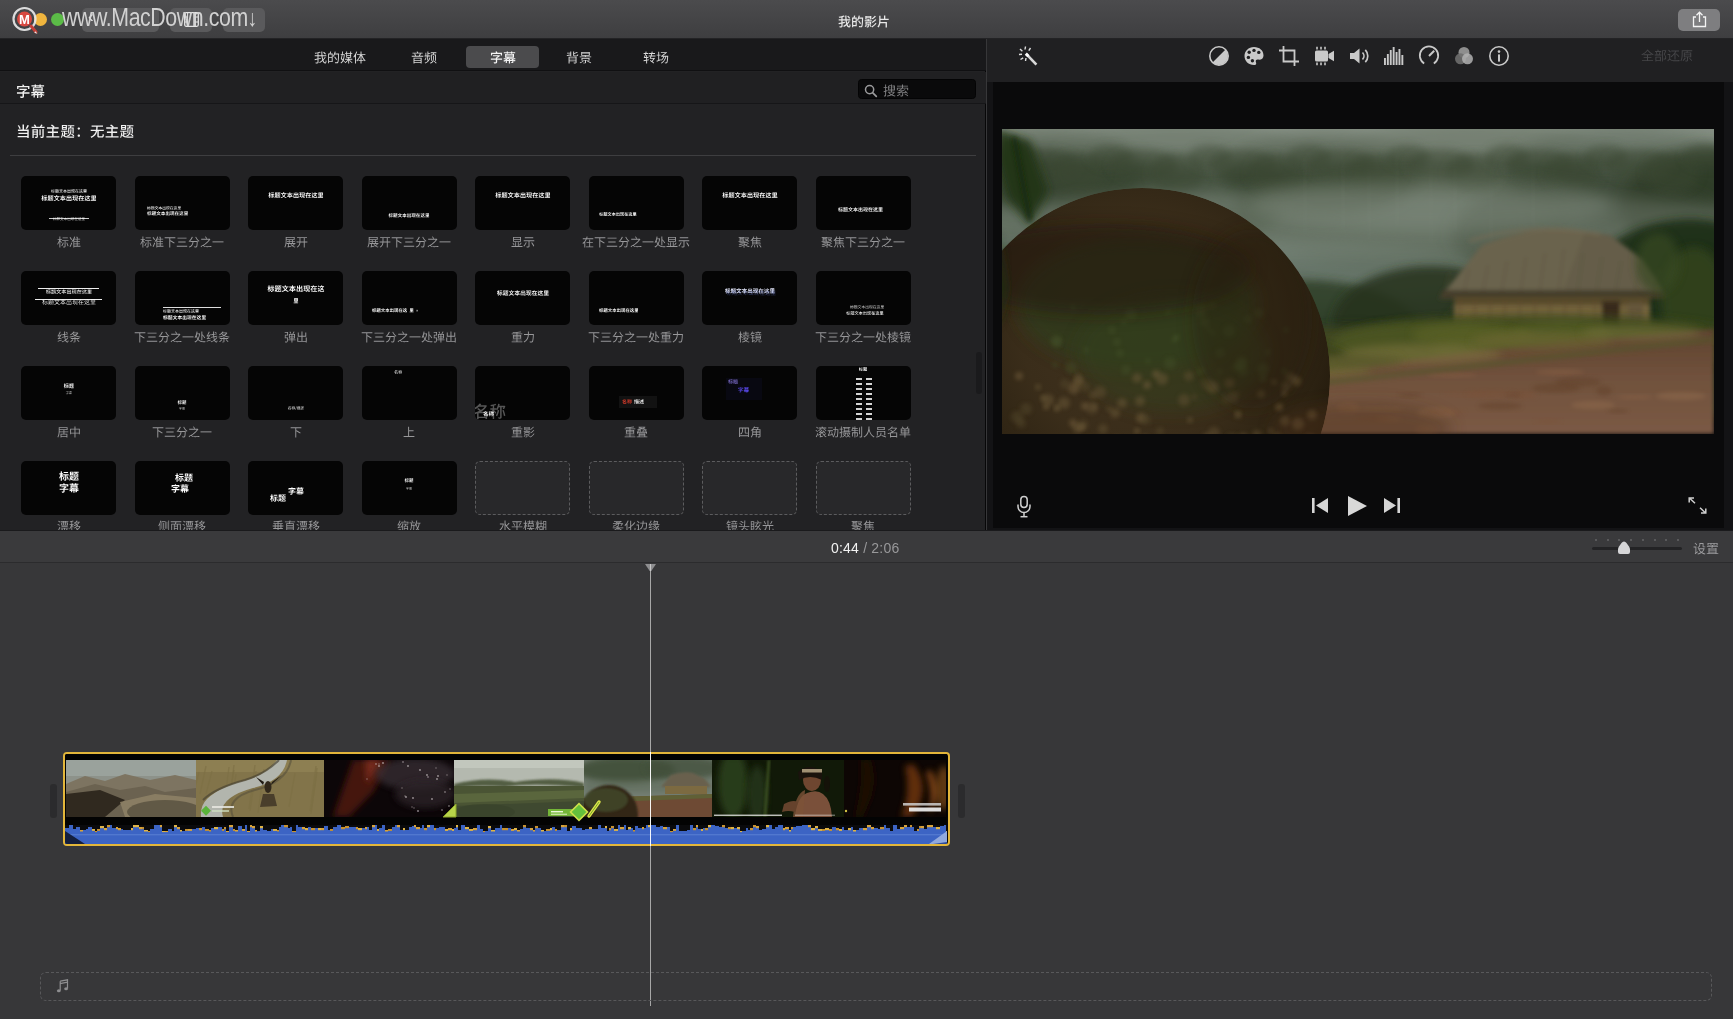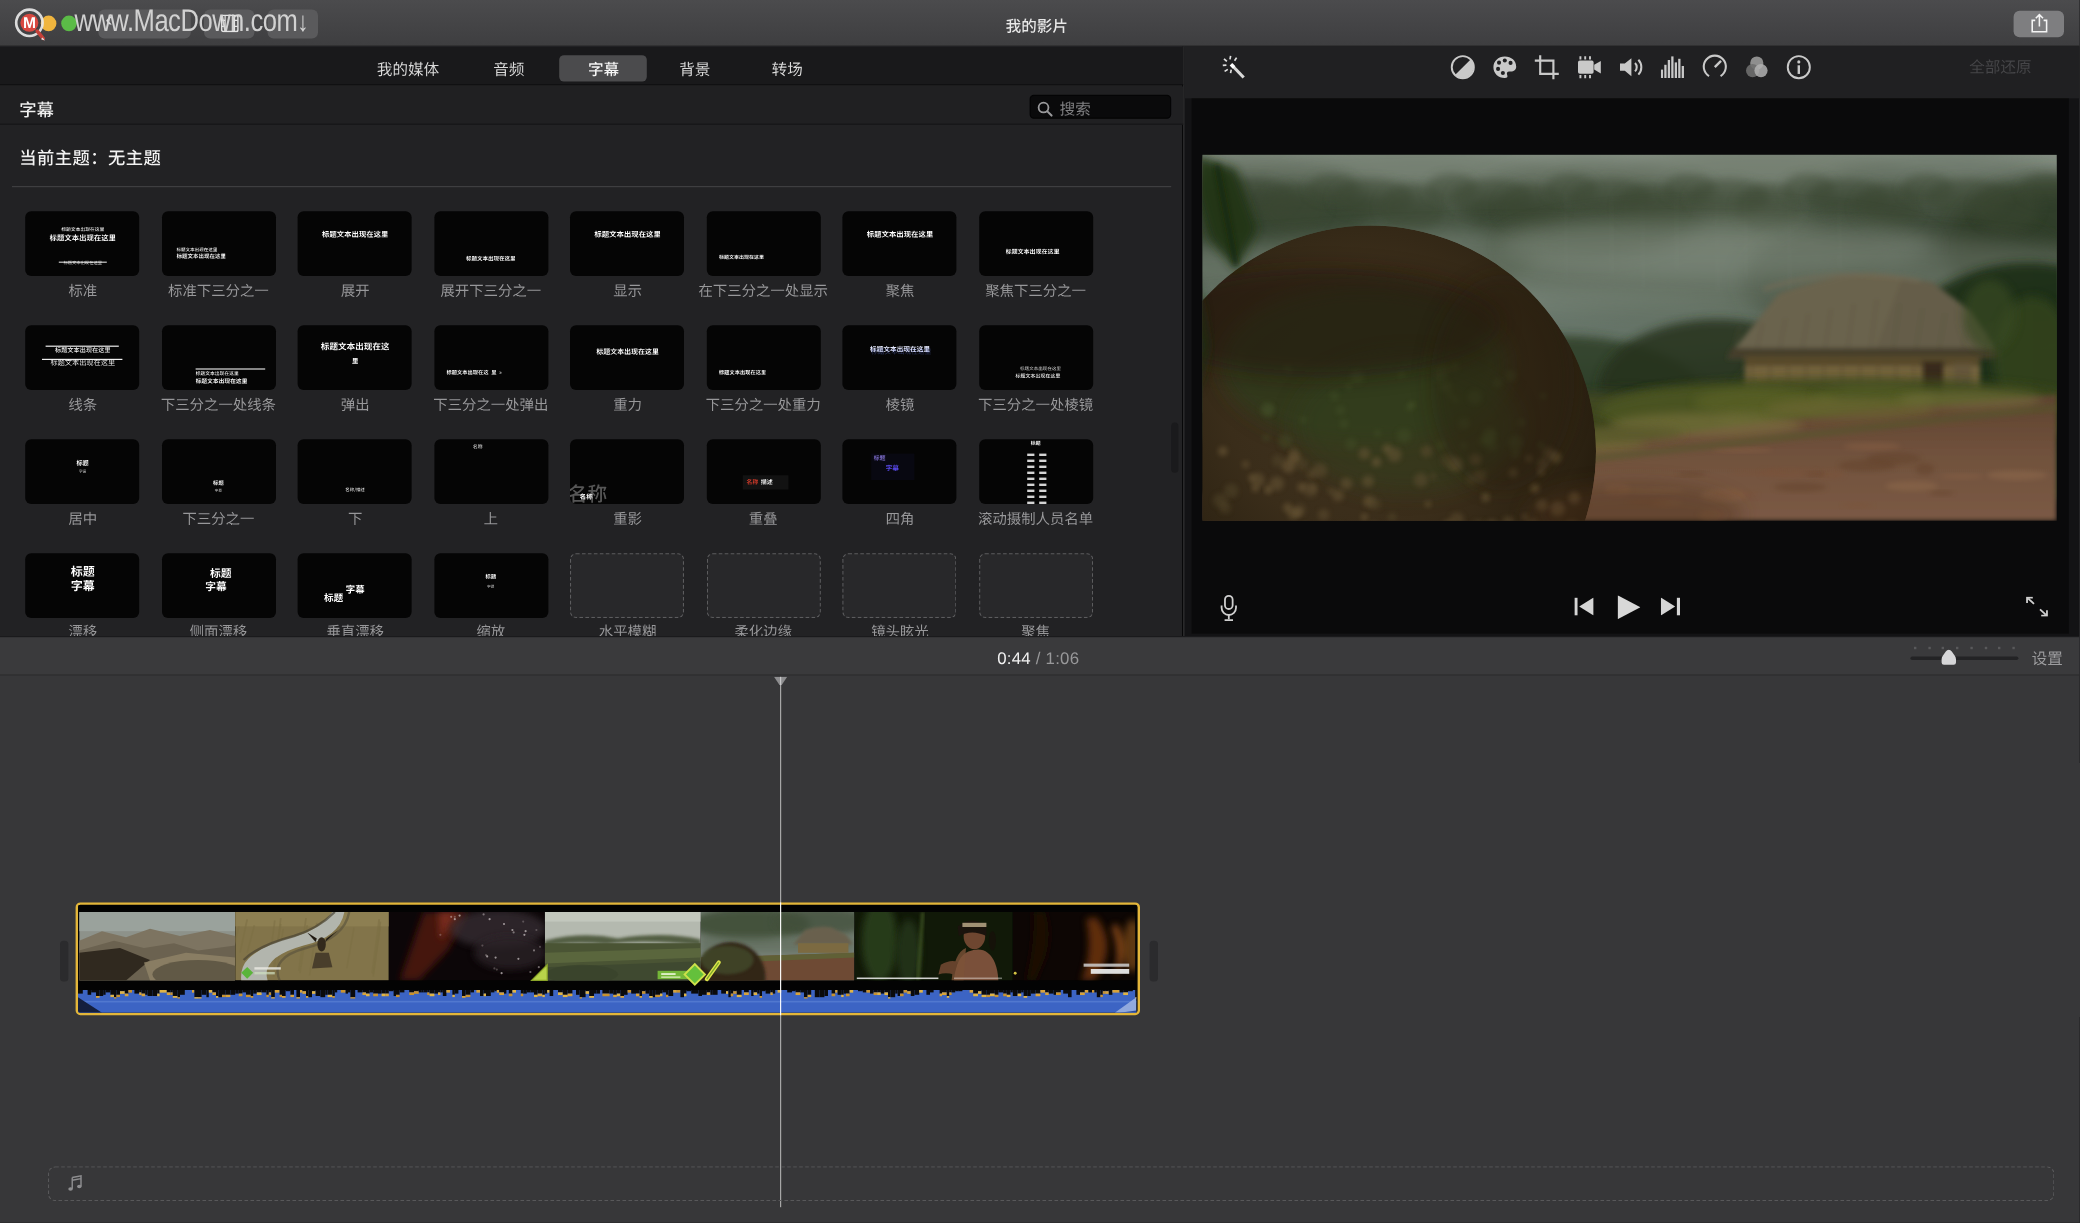--- a/index.html
+++ b/index.html
@@ -1292,21 +1292,21 @@
     </svg>
     <svg class="abs" style="left:1384px;top:498px" width="16" height="15" viewBox="0 0 16 15">
       <rect x="13.4" y="0" width="2.6" height="15" fill="#d5d5d5"></rect>
       <path d="M0,0 L0,15 L12,7.5 Z" fill="#d5d5d5"></path>
     </svg>
     <svg class="abs" style="left:1688px;top:497px" width="19" height="17" viewBox="0 0 19 17">
       <path d="M7,6.2 L2.2,1.8 M1.2,5.5 L1.2,1 L6,1" fill="none" stroke="#cfcfcf" stroke-width="1.5"></path>
       <path d="M12,10.8 L16.8,15.2 M17.8,11.5 L17.8,16 L13,16" fill="none" stroke="#cfcfcf" stroke-width="1.5"></path>
     </svg>
     <div class="abs" style="left:0;top:530px;width:1733px;height:33px;background:#3a3a3c;border-top:1px solid #1a1a1c;border-bottom:1px solid #2b2b2d"></div>
-    <div class="abs" style="left:831px;top:539.5px;font-size:14px;letter-spacing:.2px;color:#f2f2f2">0:44 <span style="color:#98989a">/ 1:06</span></div>
+    <div class="abs" style="left:831px;top:539.5px;font-size:14px;letter-spacing:.2px;color:#f2f2f2">0:44 <span style="color:#98989a">/ 2:06</span></div>
     <div class="abs" style="left:1595.0px;top:539px;width:2px;height:2px;background:#59595b"></div>
     <div class="abs" style="left:1606.7px;top:539px;width:2px;height:2px;background:#59595b"></div>
     <div class="abs" style="left:1618.4px;top:539px;width:2px;height:2px;background:#59595b"></div>
     <div class="abs" style="left:1630.1px;top:539px;width:2px;height:2px;background:#59595b"></div>
     <div class="abs" style="left:1641.8px;top:539px;width:2px;height:2px;background:#59595b"></div>
     <div class="abs" style="left:1653.5px;top:539px;width:2px;height:2px;background:#59595b"></div>
     <div class="abs" style="left:1665.2px;top:539px;width:2px;height:2px;background:#59595b"></div>
     <div class="abs" style="left:1676.9px;top:539px;width:2px;height:2px;background:#59595b"></div>
     <div class="abs" style="left:1592px;top:547px;width:90px;height:3px;border-radius:1.5px;background:#232325"></div>
     <svg class="abs" style="left:1616.5px;top:541px" width="14" height="14" viewBox="0 0 14 14">

